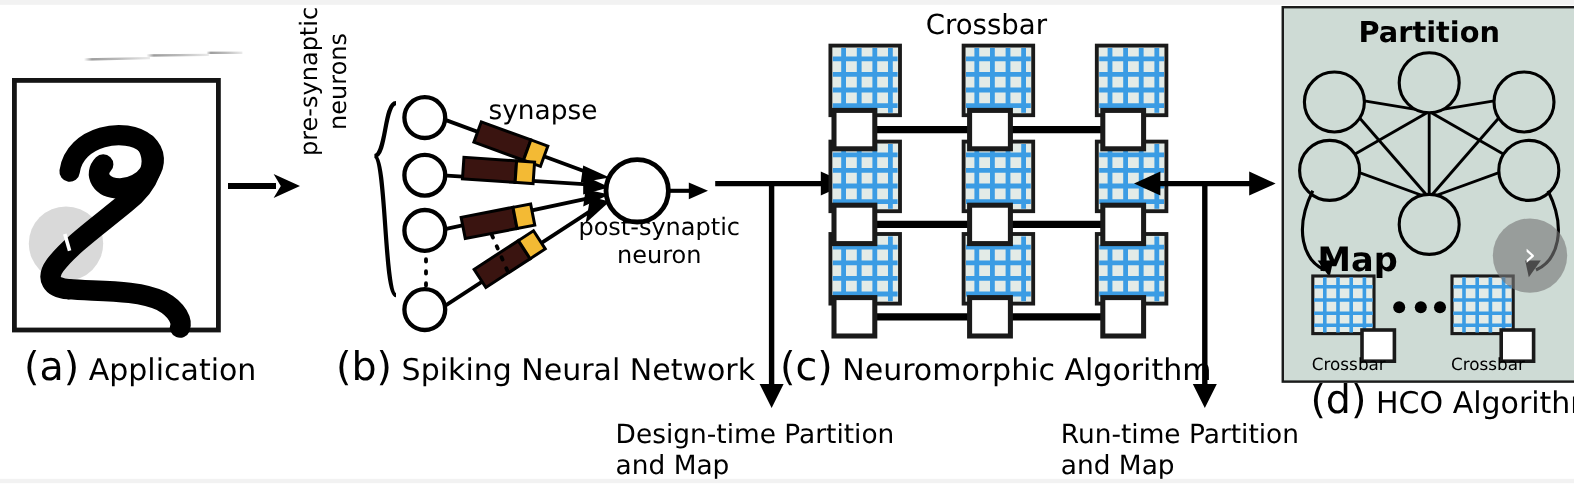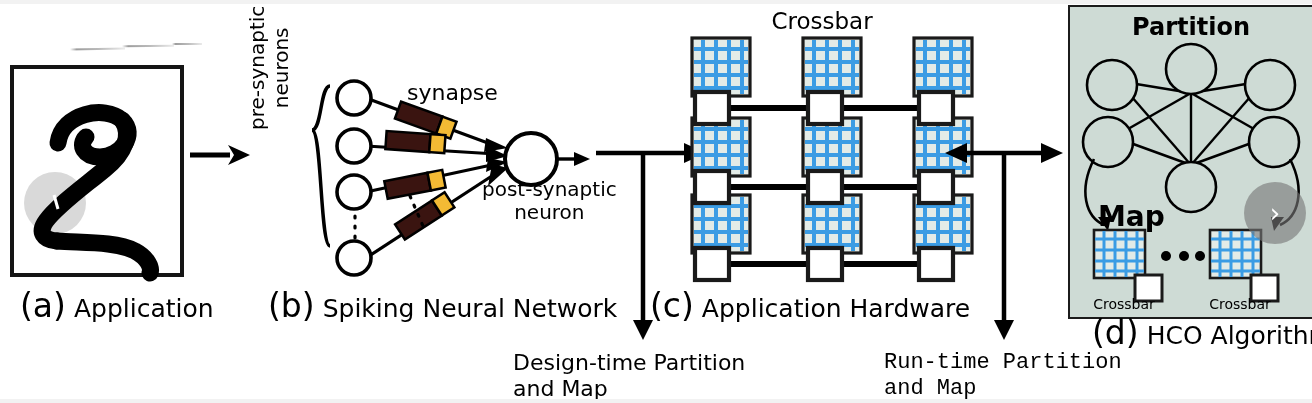--- a/index.html
+++ b/index.html
@@ -124,21 +124,21 @@
 
   <div class="abs smalllbl" style="left:407px;top:80px;font-size:22px;">
     <span>synapse</span>
   </div>
 
   <div class="abs smalllbl" style="left:482px;top:178px;text-align:center;line-height:1.15;">
     <div>post-synaptic</div>
     <div>neuron</div>
   </div>
 
-  <div class="abs cap" style="left:268px;top:286px;">
+  <div class="abs cap" style="left:280px;top:286px;">
     <span class="pl">(b)</span>
     <span>Spiking Neural Network</span>
   </div>
 
   <div class="abs" style="left:596px;top:140px;">
     <svg width="110" height="200" viewBox="0 0 110 200">
       <line x1="0" y1="13" x2="92" y2="13" stroke="#000" stroke-width="4.5"></line>
       <polygon points="88,3 110,13 88,23" fill="#000"></polygon>
       <line x1="47" y1="13" x2="47" y2="186" stroke="#000" stroke-width="4.5"></line>
       <polygon points="37,180 47,200 57,180" fill="#000"></polygon>
@@ -221,33 +221,33 @@
         <rect x="229" y="139" width="34" height="32"></rect>
         <rect x="5" y="216" width="34" height="32"></rect>
         <rect x="118" y="216" width="34" height="32"></rect>
         <rect x="229" y="216" width="34" height="32"></rect>
       </g>
     </svg>
   </div>
 
   <div class="abs cap" style="left:650px;top:286px;">
     <span class="pl">(c)</span>
-    <span>Application Hardware</span>
+    <span>Neuromorphic Algorithm</span>
   </div>
 
   <div class="abs" style="left:945px;top:140px;">
     <svg width="118" height="200" viewBox="0 0 118 200">
       <line x1="14" y1="13" x2="104" y2="13" stroke="#000" stroke-width="4.5"></line>
       <polygon points="22,3 0,13 22,23" fill="#000"></polygon>
       <polygon points="96,3 118,13 96,23" fill="#000"></polygon>
       <line x1="59" y1="13" x2="59" y2="186" stroke="#000" stroke-width="4.5"></line>
       <polygon points="49,180 59,200 69,180" fill="#000"></polygon>
     </svg>
   </div>
-  <div class="abs flowlbl" style="left:884px;top:350px;width:240px;font-family:Liberation Mono, monospace;">
+  <div class="abs flowlbl" style="left:884px;top:350px;width:240px;">
     <div>Run-time Partition</div>
     <div>and Map</div>
   </div>
 
   <div class="abs panelD" style="left:1068px;top:5px;width:242px;height:310px;">
 
     <div class="abs dtitle" style="left:0;top:6px;width:242px;">
       <span>Partition</span>
     </div>
 

